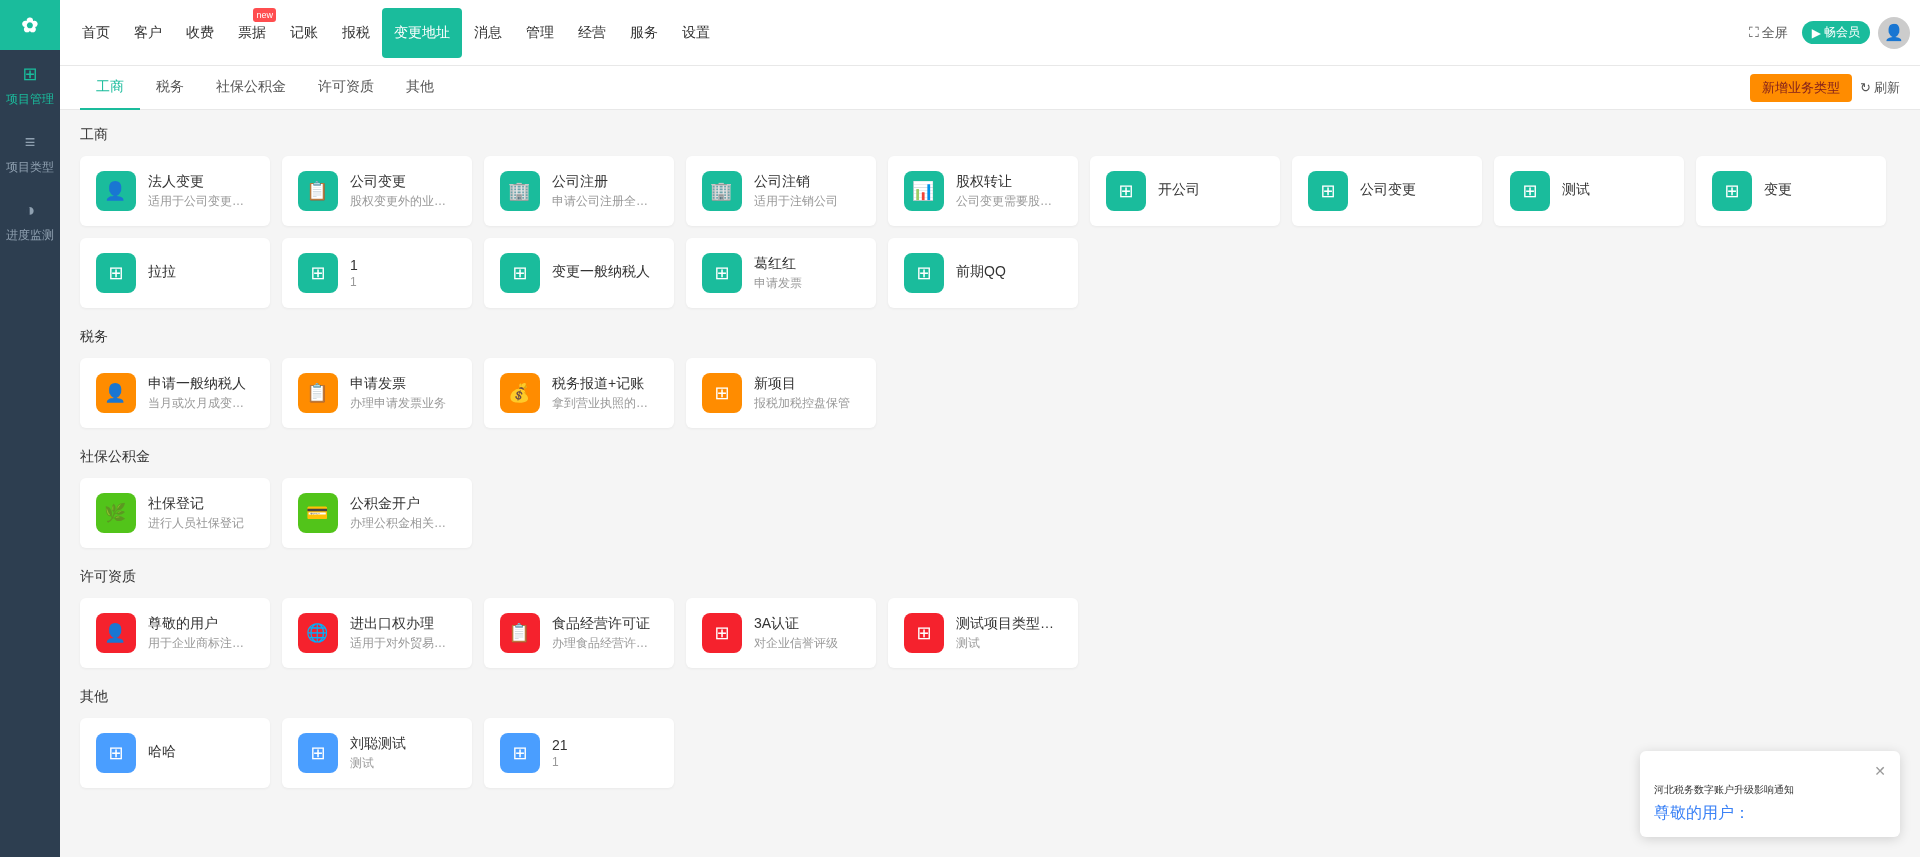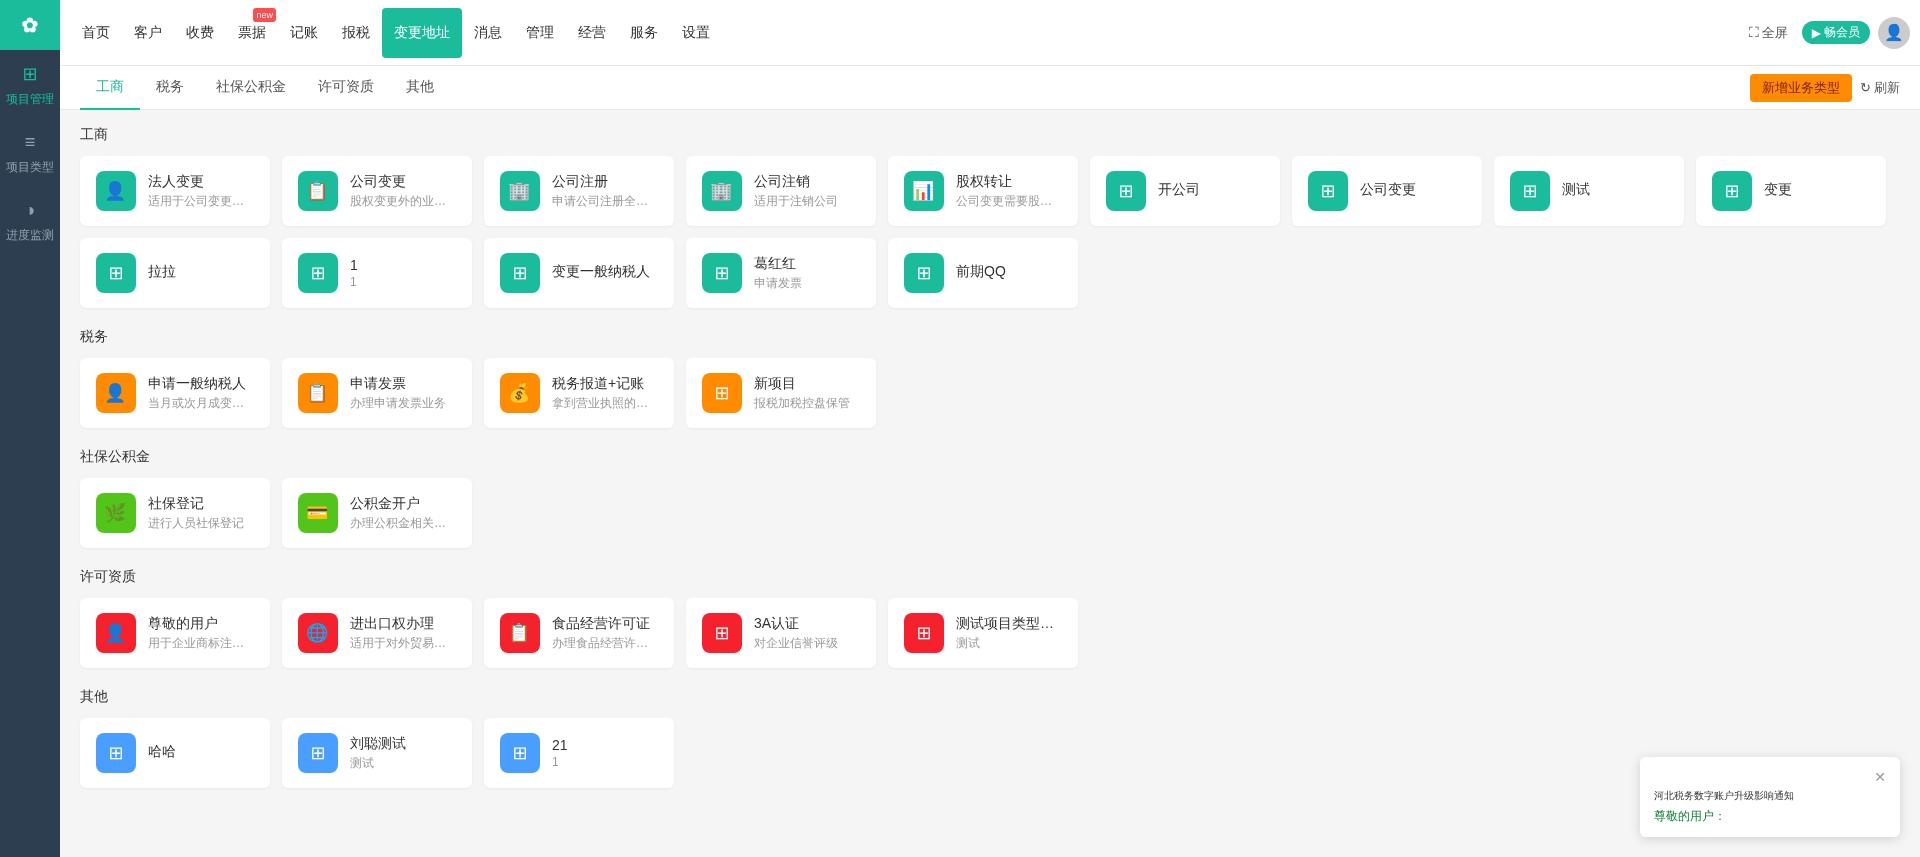--- a/index.html
+++ b/index.html
@@ -276,22 +276,22 @@
       color: #999;
       font-size: 14px;
     }
     .notification-title {
       font-size: 10px;
       color: #333;
       font-weight: 500;
       margin-bottom: 4px;
     }
     .notification-body {
-      font-size: 12px;
-      color: #15803d;
+      font-size: 16px;
+      color: #3b82f6;
       line-height: 1.5;
     }
     .scroll-content::-webkit-scrollbar { width: 6px; }
     .scroll-content::-webkit-scrollbar-track { background: #f1f1f1; }
     .scroll-content::-webkit-scrollbar-thumb { background: #ccc; border-radius: 3px; }
   </style>
 </head>
 <body>
 
 <div class="sidebar">

